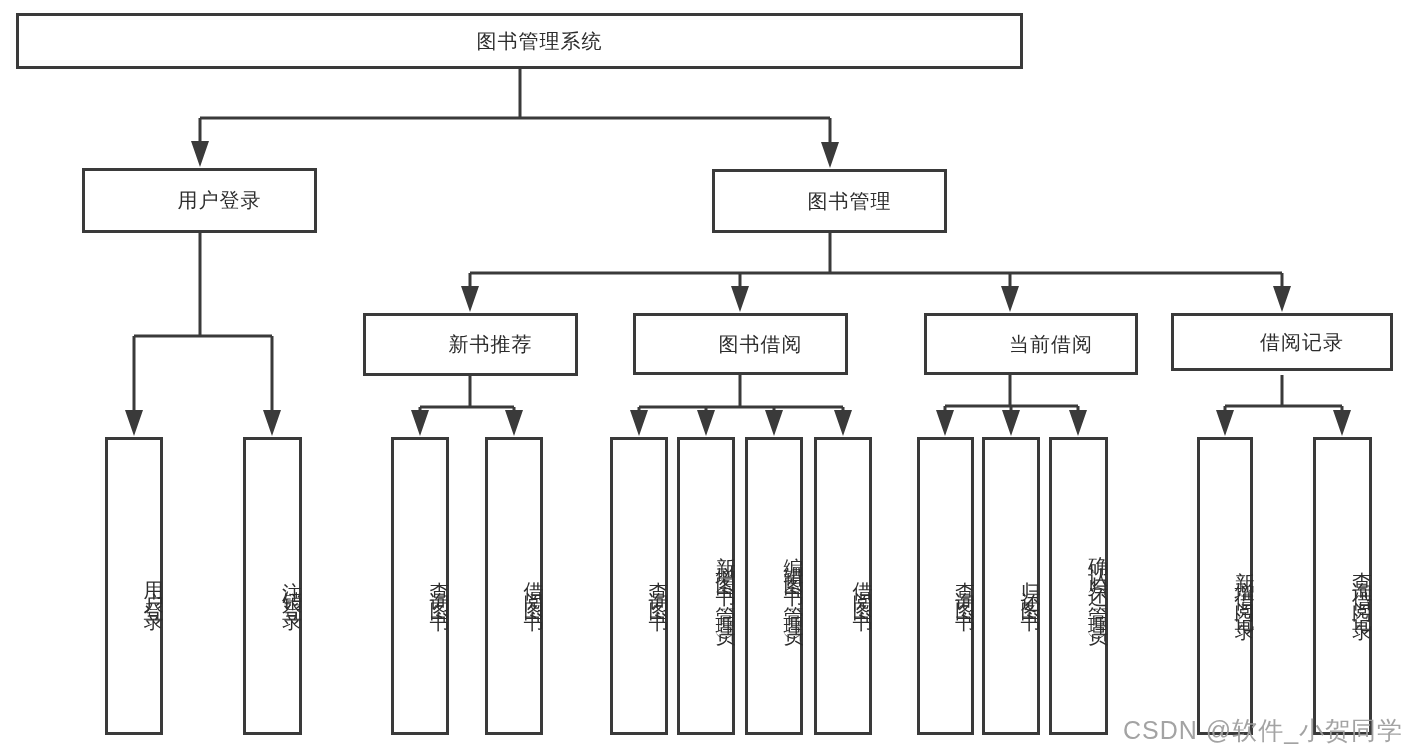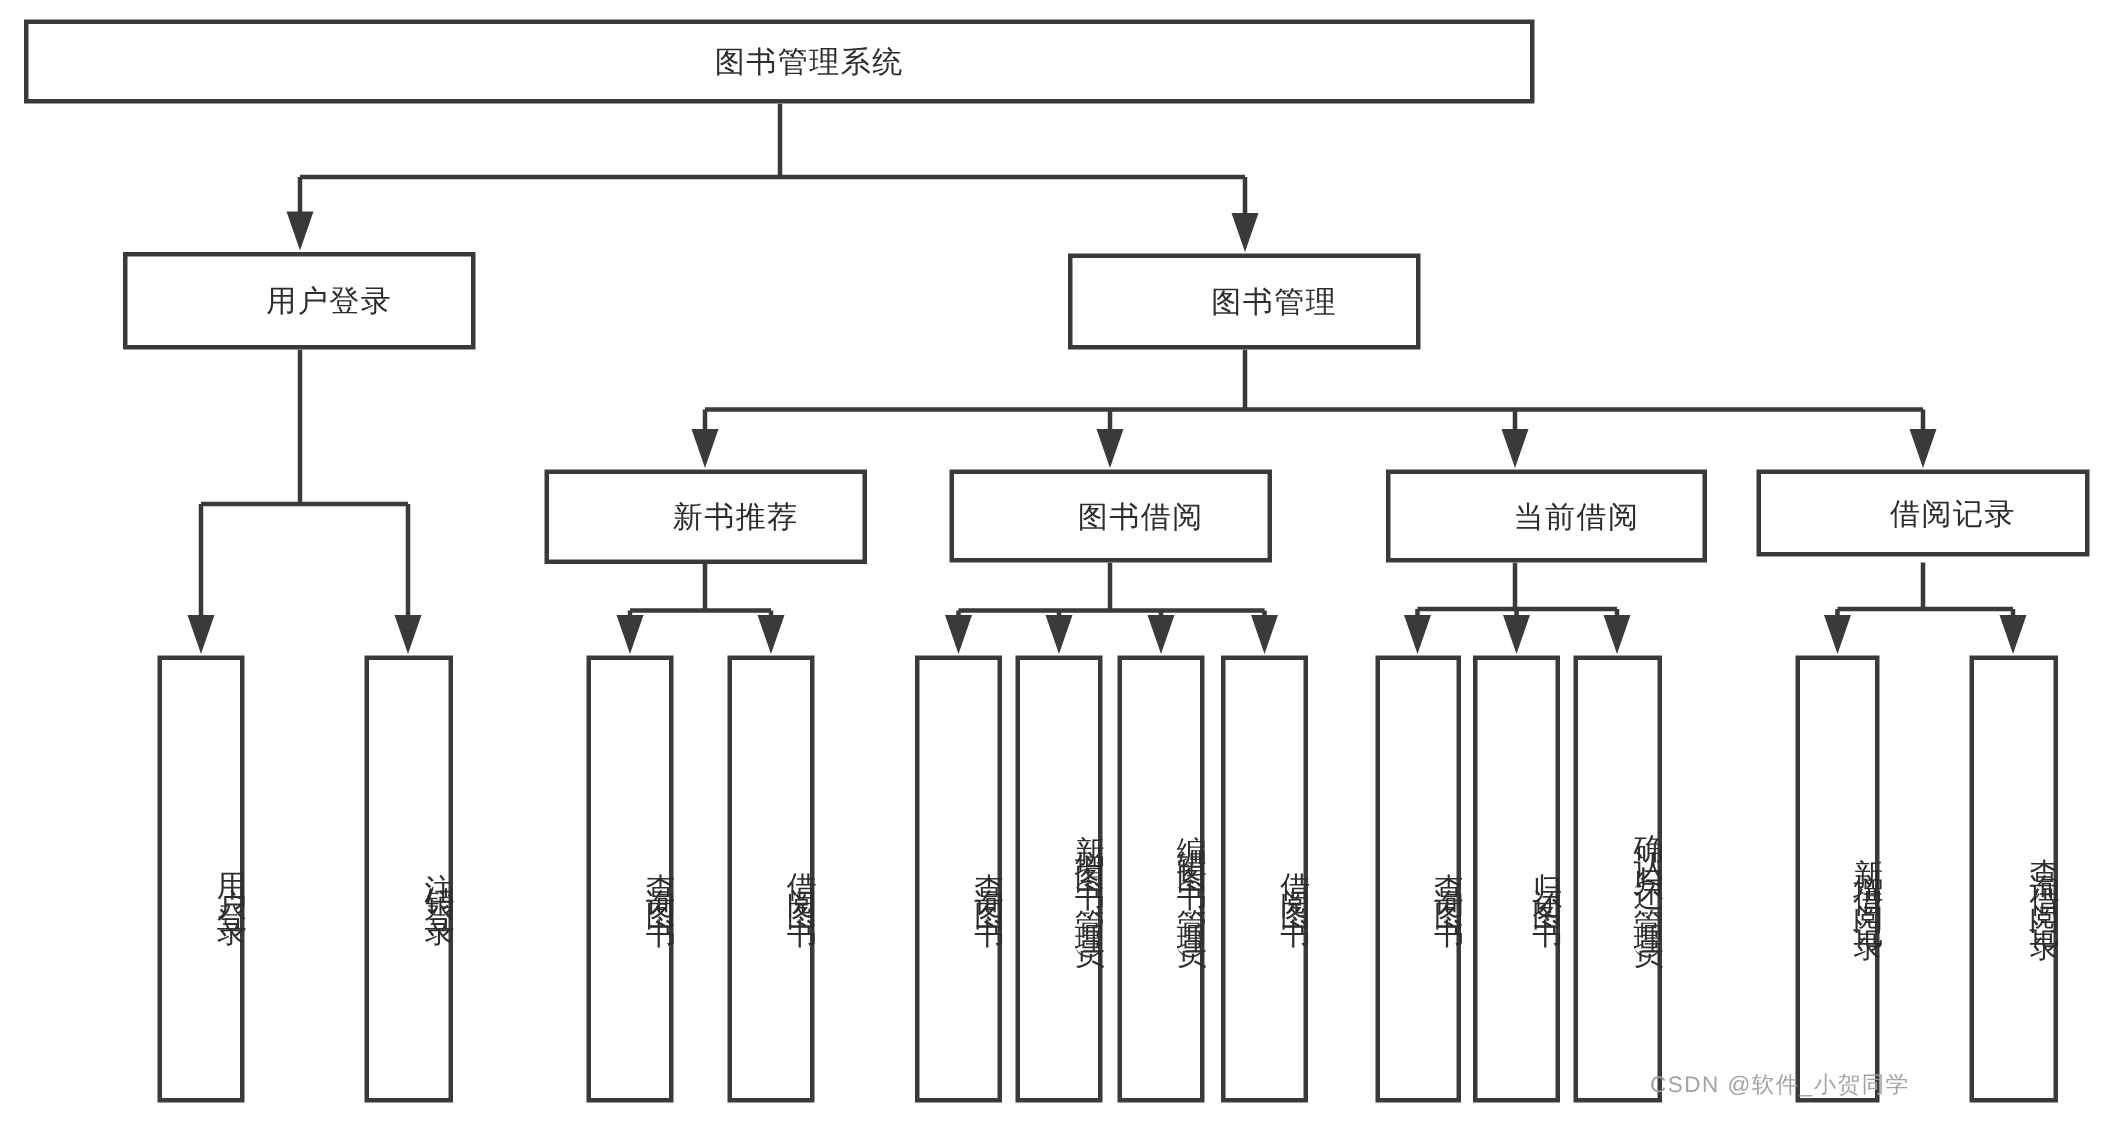--- a/index.html
+++ b/index.html
@@ -49,22 +49,22 @@
   .lf6{left:677px;width:58px;}
   .lf7{left:745px;width:58px;}
   .lf8{left:814px;width:58px;}
   .lf9{left:917px;width:57px;}
   .lf10{left:982px;width:58px;}
   .lf11{left:1049px;width:59px;}
   .lf12{left:1197px;width:56px;}
   .lf13{left:1313px;width:59px;}
   .watermark{
     position:absolute;
-    left:1100px;top:714px;
-    font-size:15px;
+    left:1123px;top:714px;
+    font-size:25px;
     color:rgba(158,158,158,0.95);
     letter-spacing:1px;
     white-space:nowrap;
     z-index:5;
   }
 </style>
 </head>
 <body>
 
 <div id="stage">

